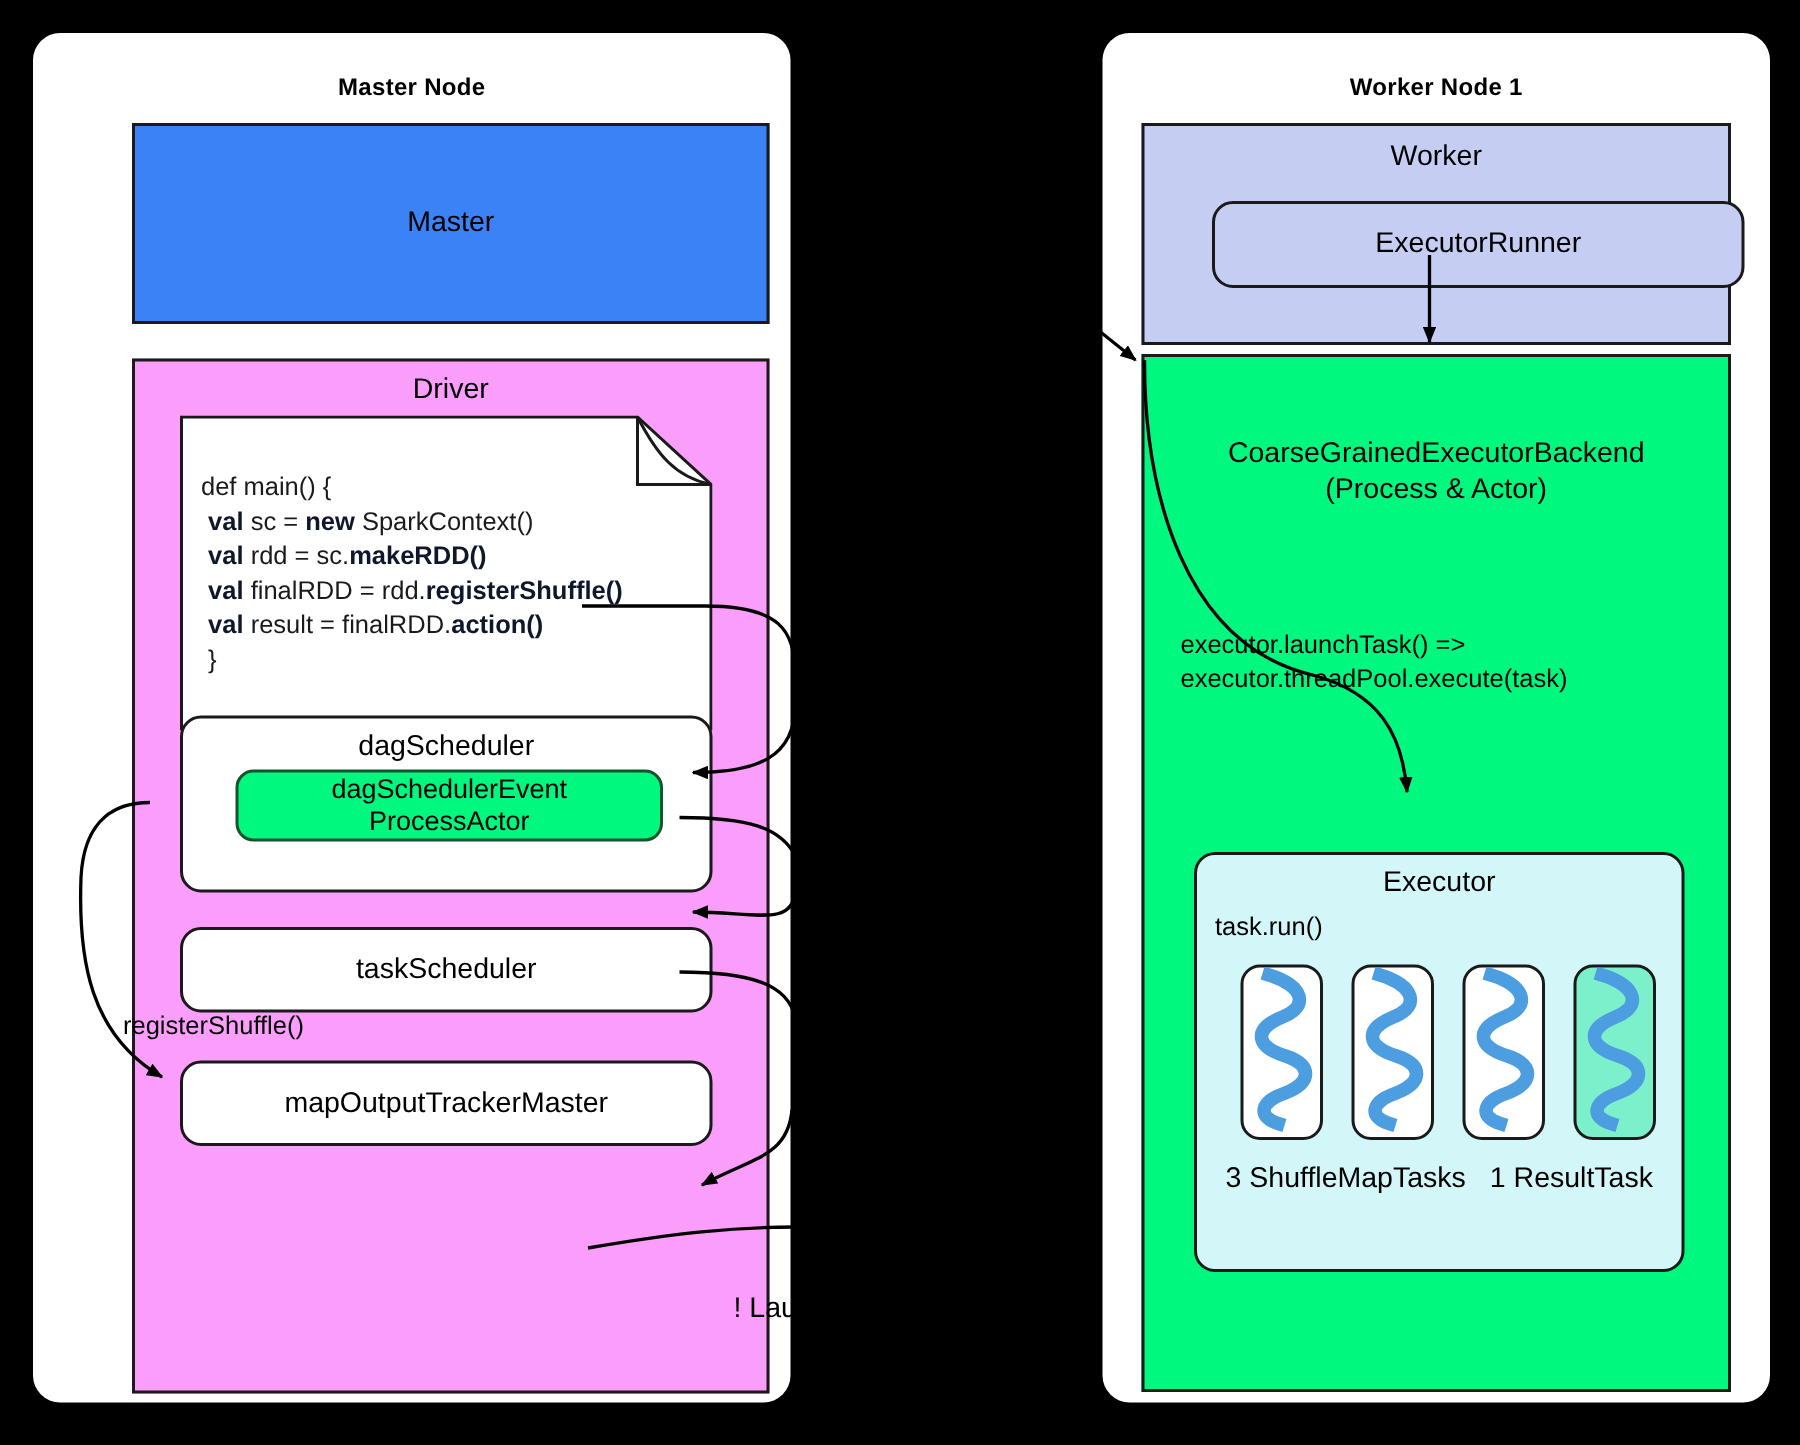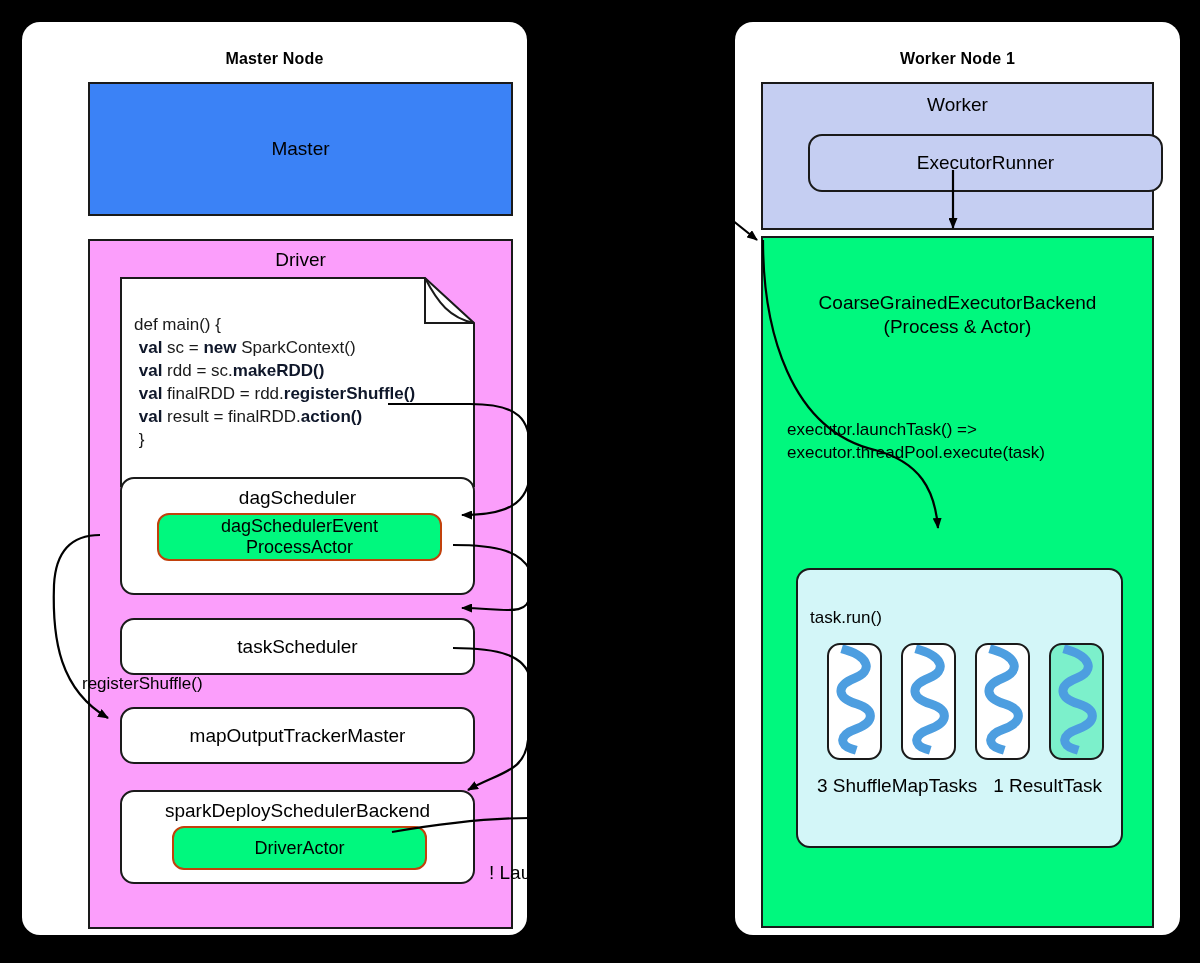--- a/index.html
+++ b/index.html
@@ -83,21 +83,21 @@
     background:#ffffff;
     left:98px;width:355px;
   }
   #dag-scheduler{top:455px;height:118px;}
   #task-scheduler{top:596px;height:57px;}
   #map-output{top:685px;height:57px;}
   #deploy-backend{top:768px;height:94px;}
 
   .actor{
     position:absolute;
-    border:2px solid #c2410c;
+    border:2px solid #14532d;
     border-radius:12px;
     background:#00f87e;
     box-sizing:border-box;
     display:flex;align-items:center;justify-content:center;
     text-align:center;
     font-size:18px;line-height:21px;color:#000;
   }
   #dag-actor{left:35px;top:34px;width:285px;height:48px;}
   #driver-actor{left:50px;top:34px;width:255px;height:44px;}
 
@@ -212,26 +212,20 @@
     </div>
 
     <div class="box rbox sched" id="task-scheduler">
       <div class="center-label">taskScheduler</div>
     </div>
 
     <div class="box rbox sched" id="map-output">
       <div class="center-label">mapOutputTrackerMaster</div>
     </div>
 
-    <div class="box rbox sched" id="deploy-backend">
-      <div class="sched-title">sparkDeploySchedulerBackend</div>
-      <div class="actor" id="driver-actor">
-        <span>DriverActor</span>
-      </div>
-    </div>
 
     <div id="register-shuffle-label">registerShuffle()</div>
 
     <div id="launch-label">! Launc</div>
   </div>
 
   <div class="panel" id="worker-node">
     <div class="ttl panel-title" style="top:28px;">Worker Node 1</div>
 
     <div class="box" id="worker-box">
@@ -244,20 +238,21 @@
     <div class="box" id="cgeb-box">
       <div id="cgeb-title">
         <div>CoarseGrainedExecutorBackend</div>
         <div>(Process &amp; Actor)</div>
       </div>
 
       <div id="launch-task-text"><span>executor.launchTask() =&gt;</span>
 <span>executor.threadPool.execute(task)</span></div>
 
       <div class="box rbox" id="executor-box">
+        <div id="executor-title">Executor</div>
         <div id="task-run-label">task.run()</div>
 
         <div class="thread" style="left:29px;">
           <svg width="51" height="113" viewBox="0 0 51 113">
             <path d="M17,5 C40,12 44,26 26,33 C6,41 8,53 28,59 C46,65 46,77 27,84 C10,90 10,100 23,104" fill="none" stroke="#4d9ee0" stroke-width="9" stroke-linecap="square"></path>
           </svg>
         </div>
         <div class="thread" style="left:103px;">
           <svg width="51" height="113" viewBox="0 0 51 113">
             <path d="M17,5 C40,12 44,26 26,33 C6,41 8,53 28,59 C46,65 46,77 27,84 C10,90 10,100 23,104" fill="none" stroke="#4d9ee0" stroke-width="9" stroke-linecap="square"></path>

